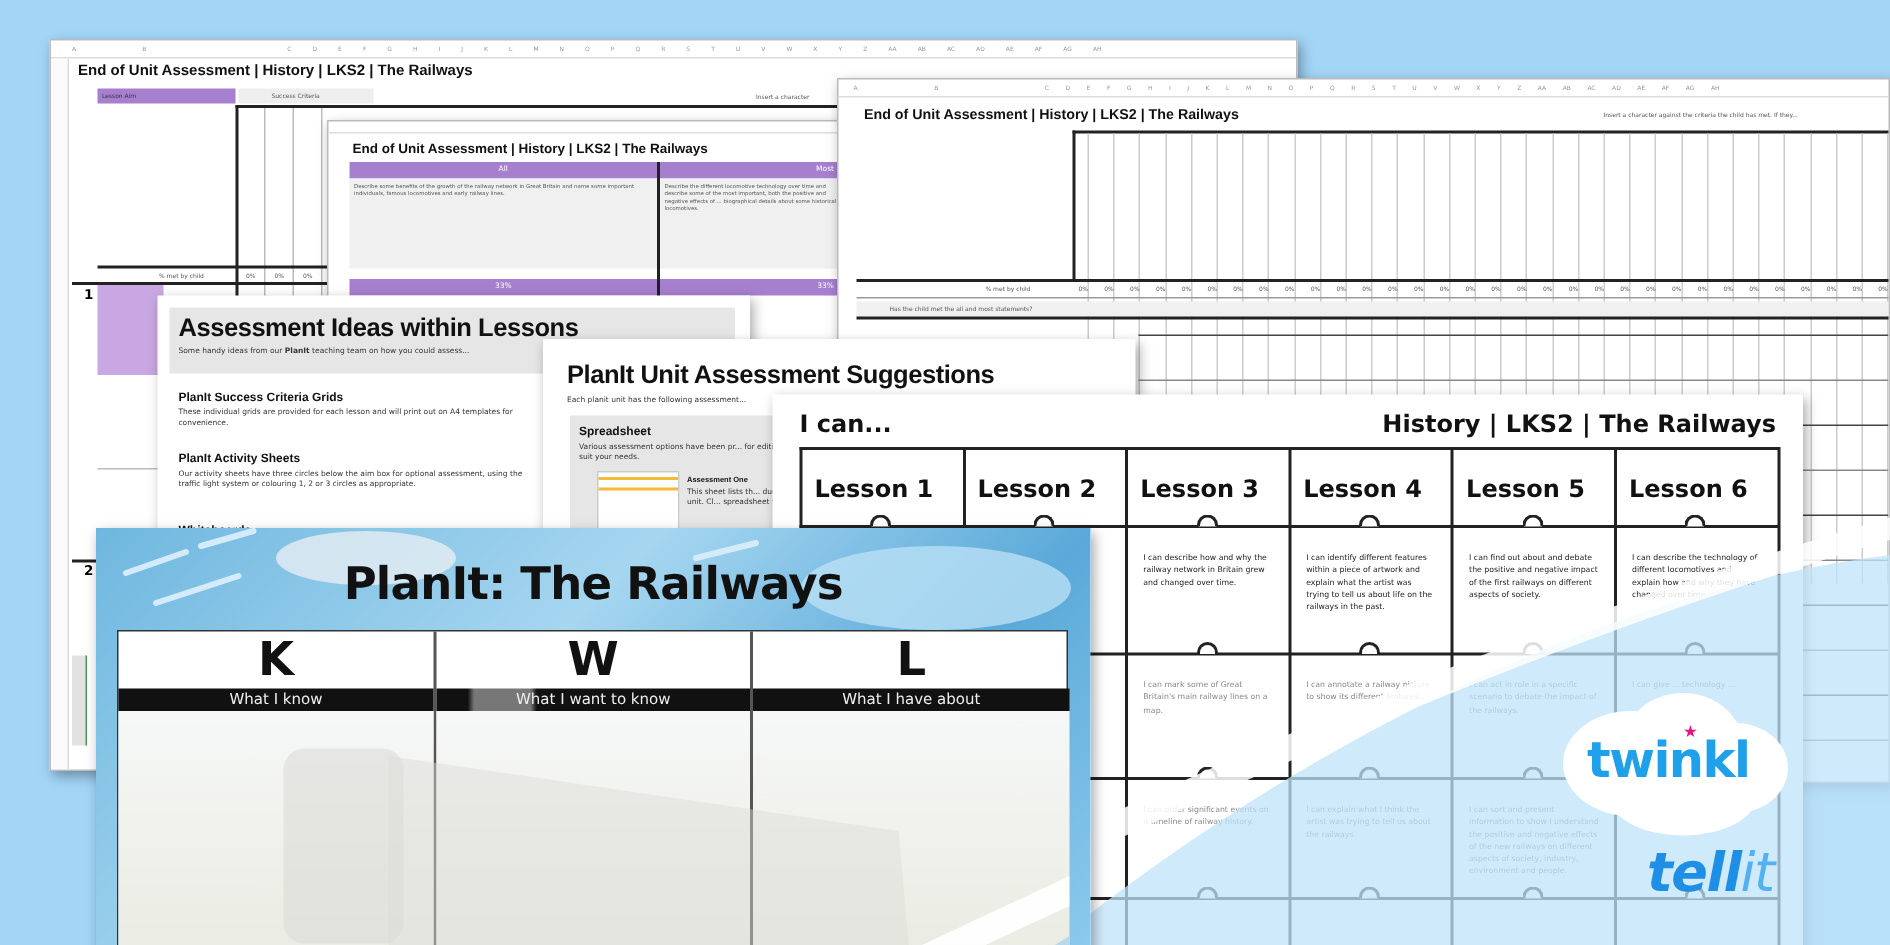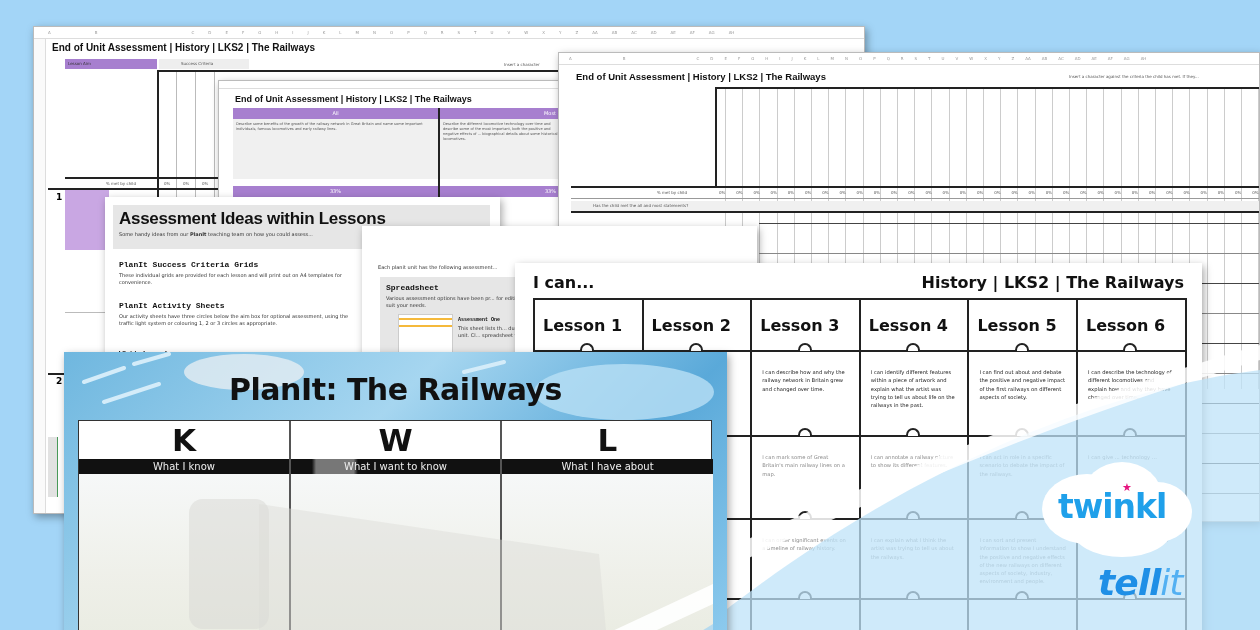--- a/index.html
+++ b/index.html
@@ -26,21 +26,21 @@
   .ss2-cell { position: absolute; top: 38px; height: 60px; background: #f0f0f0; font-size: 3.6px; color: #555; padding: 3px; line-height: 5px; }
 
   
   #ss3 { left: 558px; top: 52px; width: 702px; height: 470px; border: 1px solid #bbb; }
 
   
   #ideas { left: 105px; top: 197px; width: 395px; height: 170px; }
   .ideas-head { position: absolute; left: 8px; top: 8px; right: 10px; height: 44px; background: #e6e6e6; }
   .h-big { font-family: "Liberation Sans", sans-serif; font-weight: bold; font-size: 17px; color: #111; position: absolute; white-space: nowrap; letter-spacing: -0.3px; }
   .h-sub { font-size: 5px; color: #333; position: absolute; white-space: nowrap; }
-  .h-sec { font-family: Liberation Mono, monospace; font-weight: bold; font-size: 8px; color: #111; position: absolute; white-space: nowrap; }
+  .h-sec { font-family: Liberation Sans, sans-serif; font-weight: bold; font-size: 8px; color: #111; position: absolute; white-space: nowrap; }
   .body5 { font-size: 5px; color: #333; position: absolute; line-height: 7px; }
 
   
   #planit { left: 362px; top: 226px; width: 395px; height: 160px; }
   .spread-box { position: absolute; left: 18px; top: 51px; width: 160px; height: 110px; background: #e6e6e6; }
 
   
   #ican { left: 515px; top: 263px; width: 687px; height: 380px; }
   .ican-title { font-family: "DejaVu Sans", sans-serif; font-weight: bold; font-size: 16px; color: #111; position: absolute; white-space: nowrap; }
   .grid { position: absolute; left: 18px; top: 35px; width: 656px; }
@@ -317,20 +317,24 @@
     <span>teaching team on how you could assess...</span>
   </div>
   <div class="h-sec" style="left:14px;top:63px;">PlanIt Success Criteria Grids</div>
   <div class="body5" style="left:14px;top:75px;width:240px;">These individual grids are provided for each lesson and will print out on A4 templates for convenience.</div>
   <div class="h-sec" style="left:14px;top:104px;text-align:center;">PlanIt Activity Sheets</div>
   <div class="body5" style="left:14px;top:116px;width:240px;">Our activity sheets have three circles below the aim box for optional assessment, using the traffic light system or colouring 1, 2 or 3 circles as appropriate.</div>
   <div class="h-sec" style="left:14px;top:152px;">Whiteboards</div>
 </div>
 
 <div class="sheet" id="planit">
+  <div class="h-big" style="left:16px;top:14px;font-size:17px;">
+    <span>PlanIt</span>
+    <span>Unit Assessment Suggestions</span>
+  </div>
   <div class="h-sub" style="left:16px;top:38px;">Each planit unit has the following assessment...</div>
   <div class="spread-box">
     <div class="h-sec" style="left:6px;top:6px;">Spreadsheet</div>
     <div class="body5" style="left:6px;top:18px;width:150px;">Various assessment options have been pr... for editing to suit your needs.</div>
     <div style="position:absolute;left:18px;top:37px;width:55px;height:60px;background:#fff;border:1px solid #ccc;">
       <div style="height:2px;background:#f5b93b;margin-top:3px;"></div>
       <div style="height:2px;background:#f5b93b;margin-top:5px;"></div>
     </div>
     <div class="h-sec" style="left:78px;top:40px;font-size:5px;">Assessment One</div>
     <div class="body5" style="left:78px;top:48px;width:80px;">This sheet lists th... during the unit. Cl... spreadsheet will a...</div>

